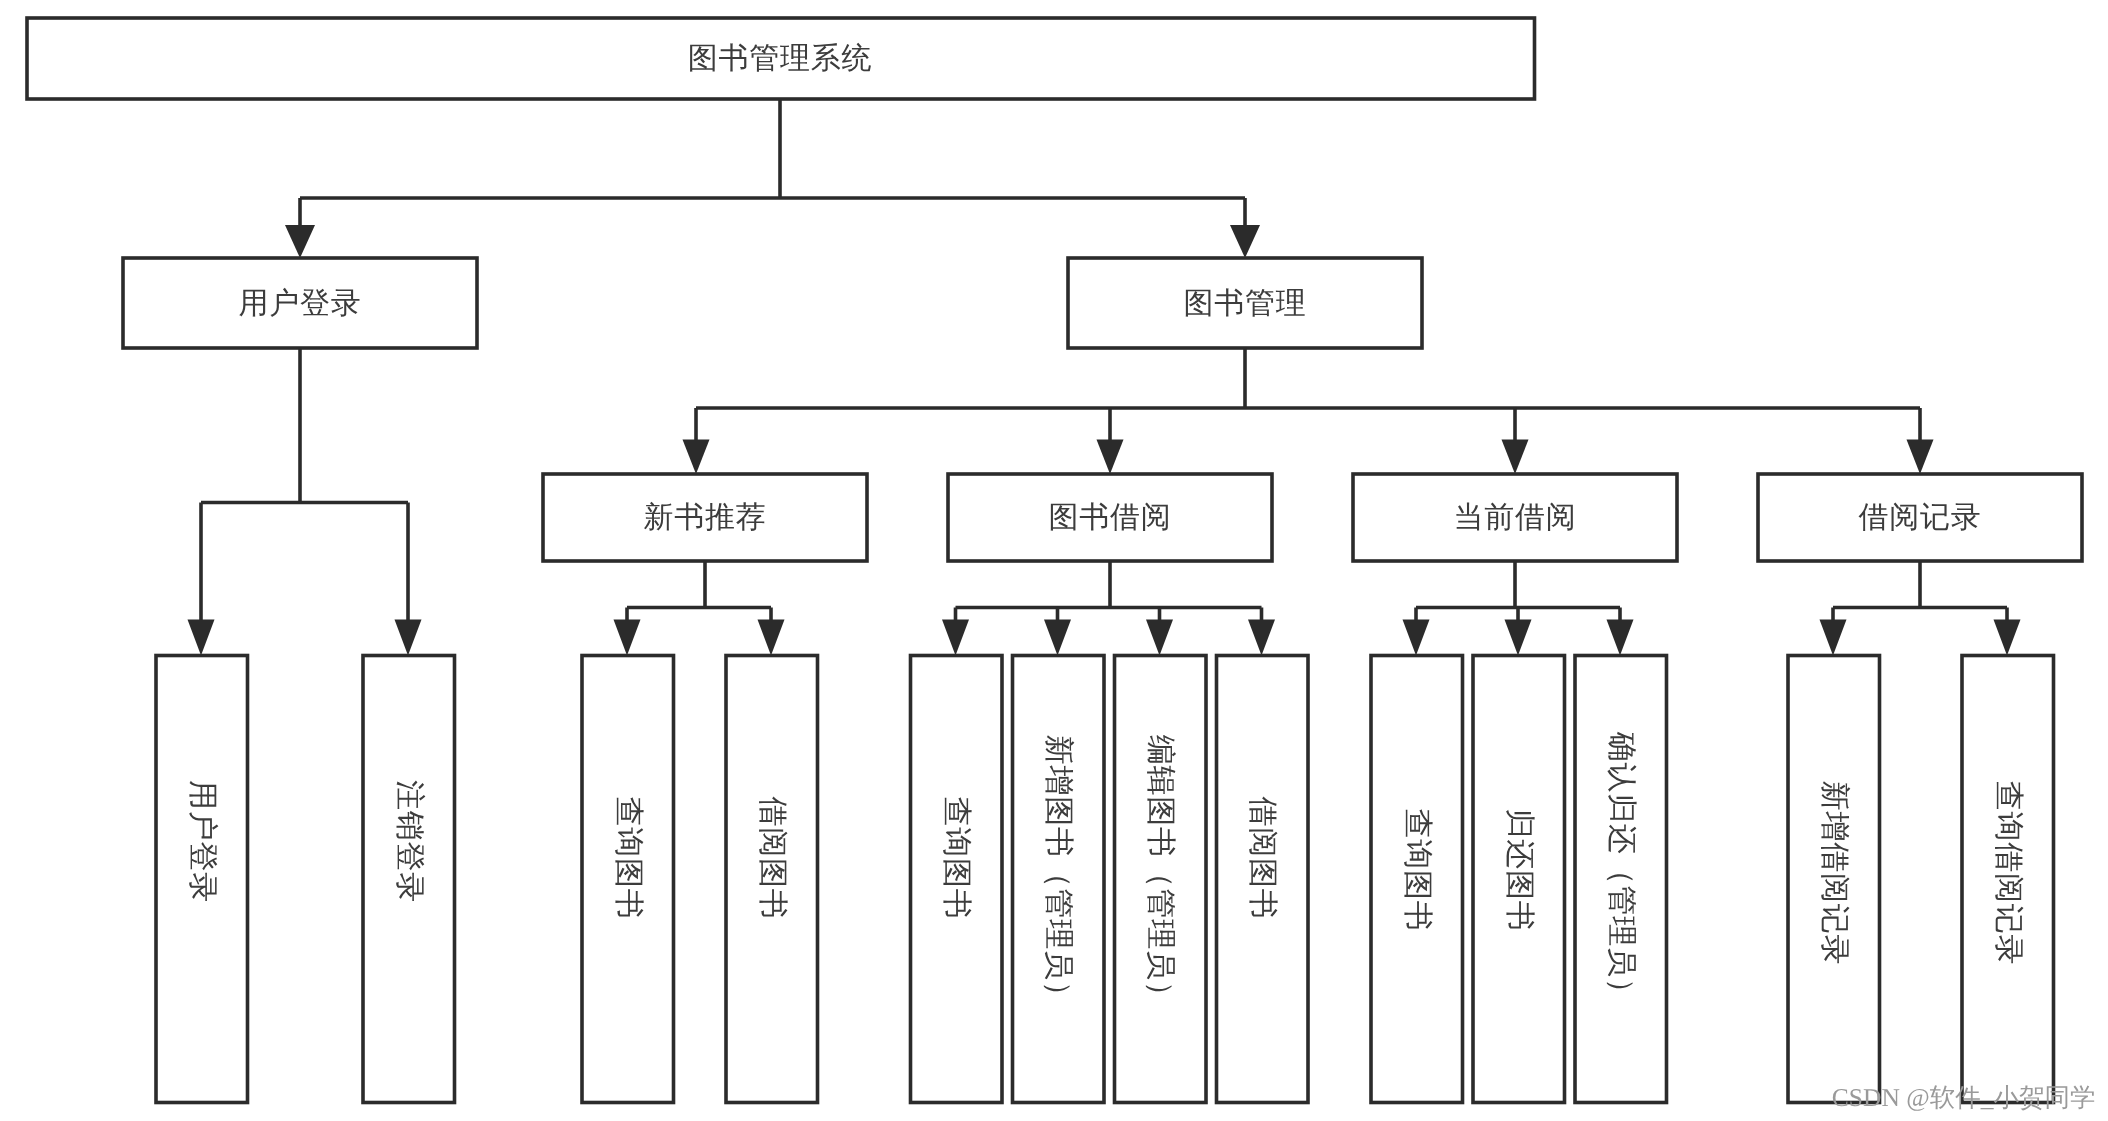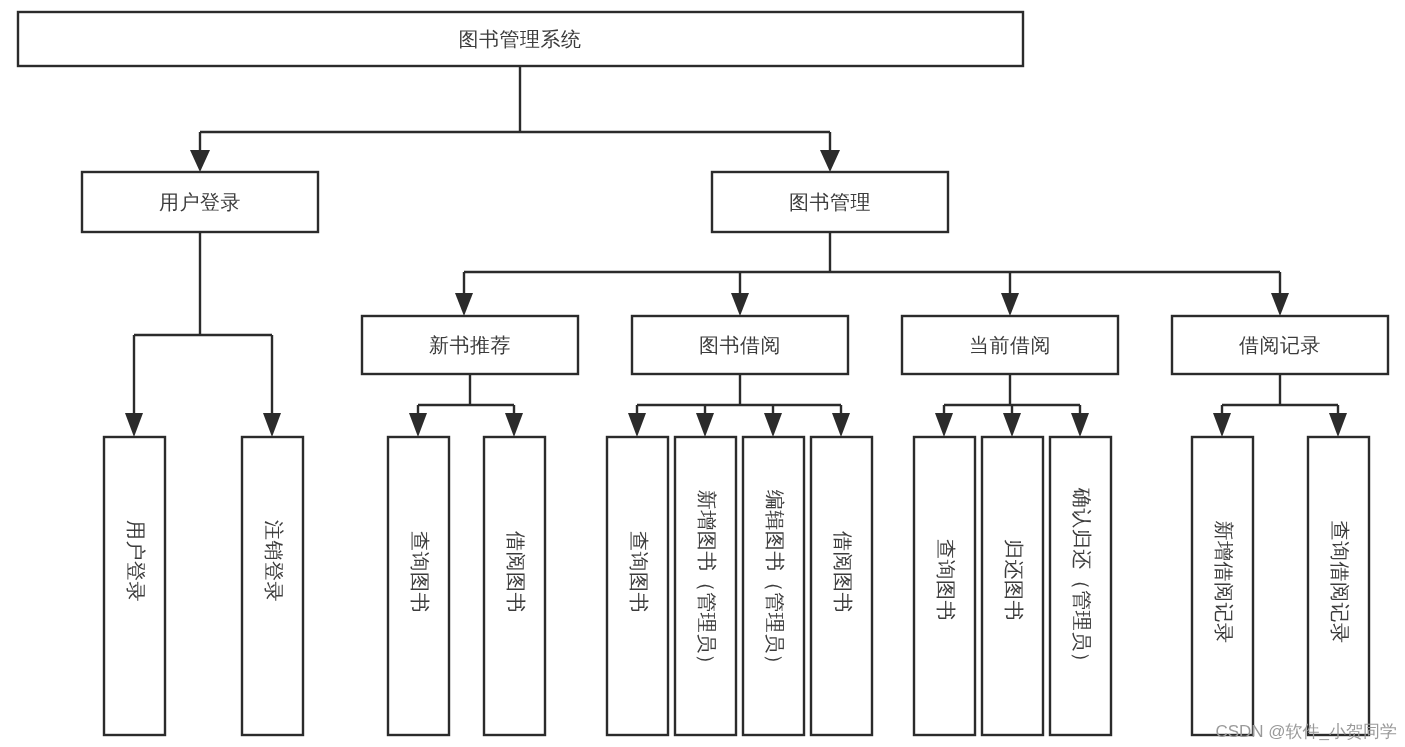--- a/index.html
+++ b/index.html
@@ -56,21 +56,21 @@
     font-family: "DejaVu Sans", "Liberation Sans", sans-serif;
     font-size: 20px;
     text-anchor: middle;
     dominant-baseline: middle;
     letter-spacing: 0.5px;
   }
   .watermark-text {
     position: absolute;
     right: 8px;
     bottom: 4px;
-    font-family: Liberation Sans, sans-serif;
+    font-family: Liberation Serif, serif;
     font-size: 17px;
     color: #9a9a9a;
     white-space: nowrap;
     pointer-events: none;
     user-select: none;
   }
 </style>
 </head>
 <body>
 

